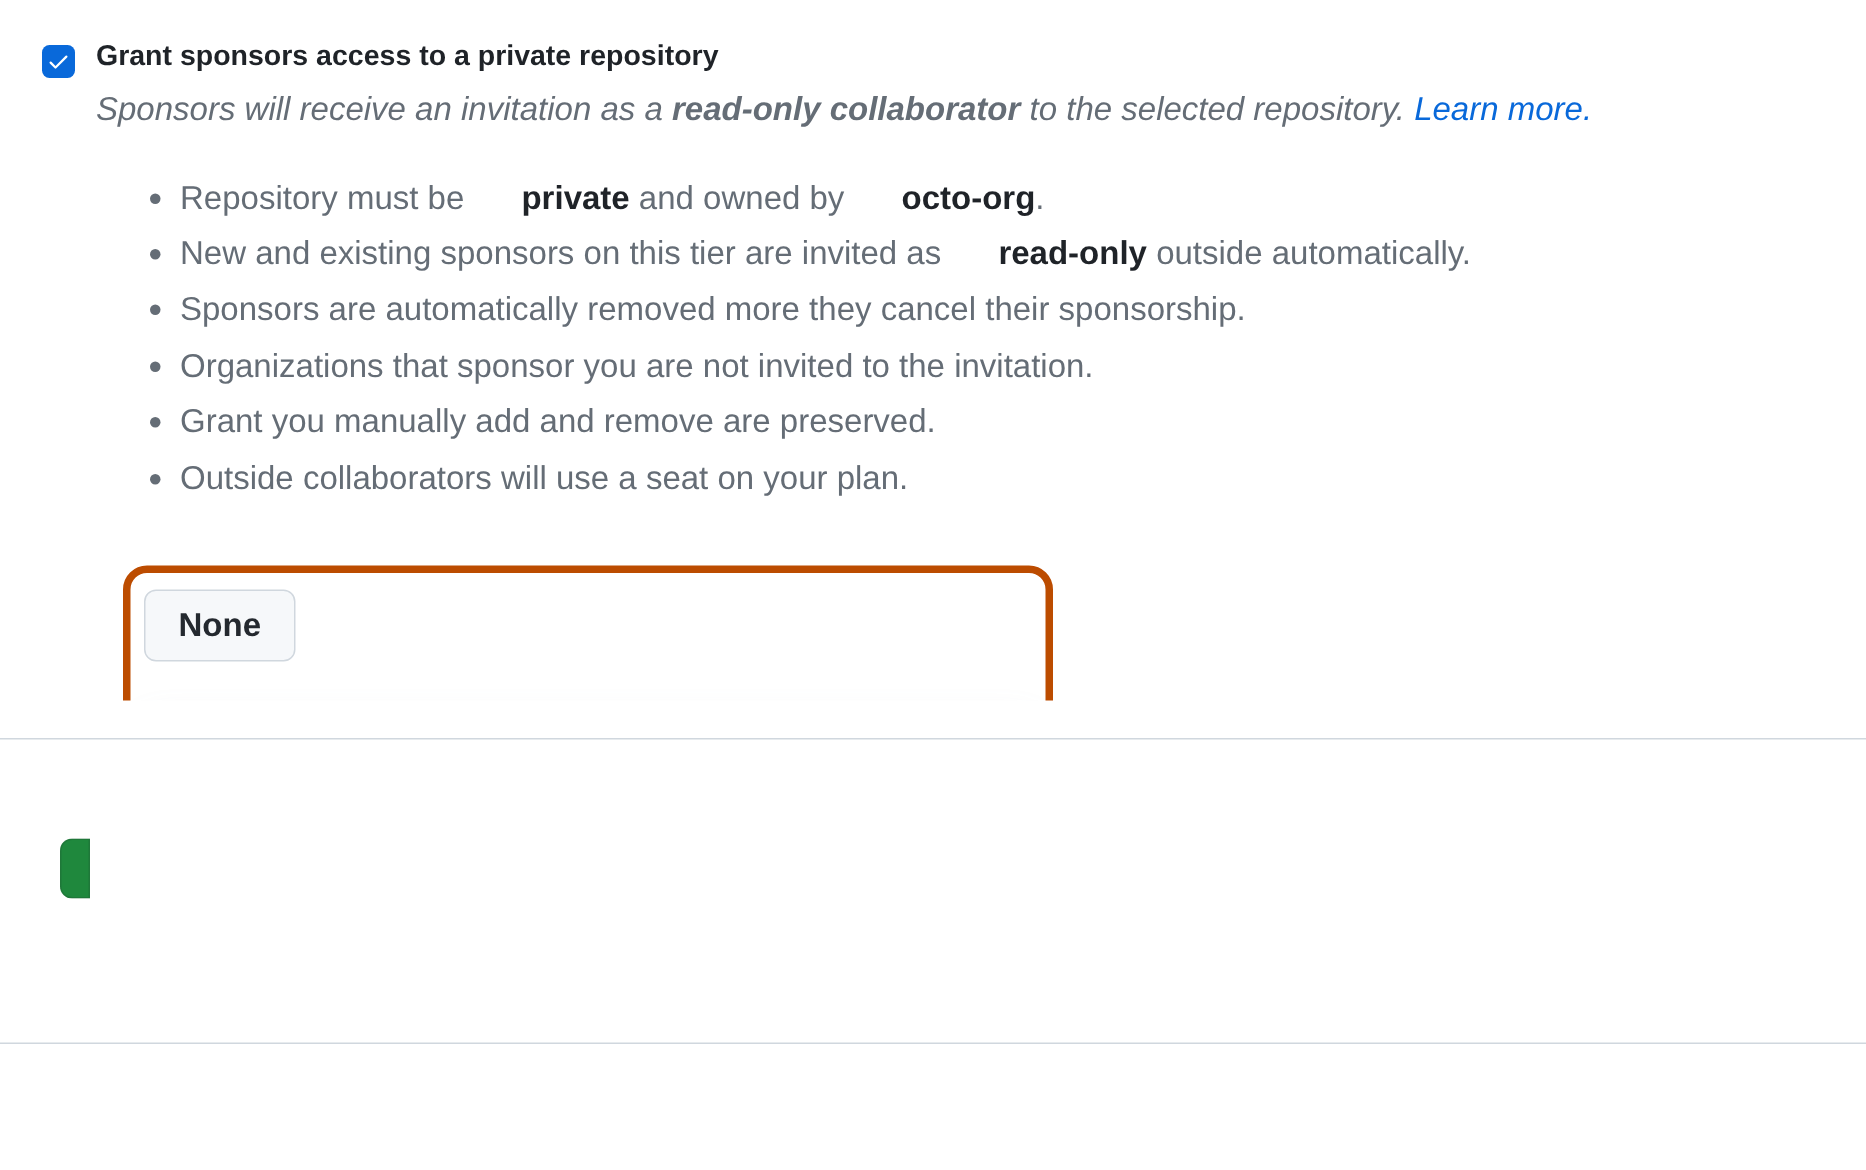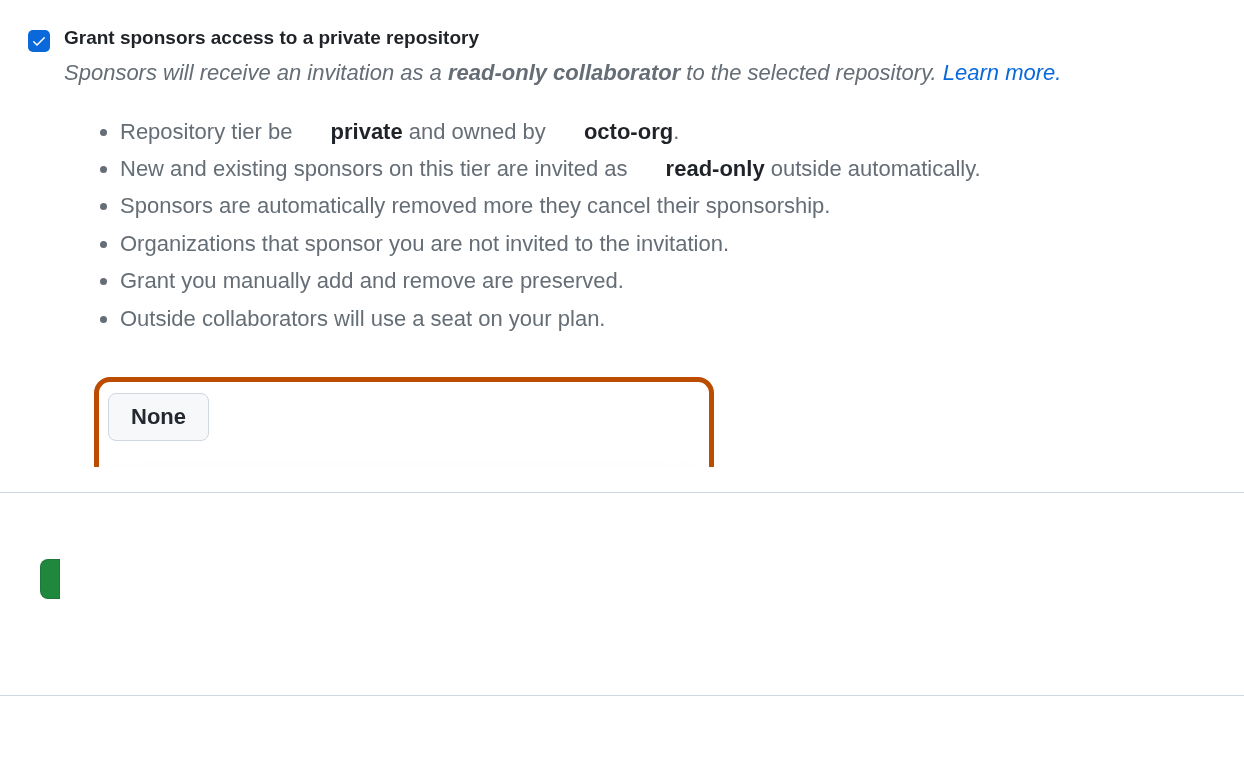--- a/index.html
+++ b/index.html
@@ -48,21 +48,21 @@
     margin: 24px 0 40px 0;
     padding: 0 0 0 56px;
     list-style: disc;
     color: #656d76;
     font-size: 22px;
     line-height: 1.7;
   }
   ul.bullets strong { color: #1f2328; font-weight: 600; margin-left: 32px; }
   .selector-area {
     position: relative;
-    margin-left: 30px;
+    margin-left: 18px;
   }
   .highlight-box {
     position: absolute;
     left: 0;
     top: 0;
     width: 620px;
     height: 390px;
     border: 5px solid #bc4c00;
     border-radius: 16px;
     pointer-events: none;
@@ -157,21 +157,21 @@
         <path fill="#ffffff" d="M13.78 4.22a.75.75 0 010 1.06l-7.25 7.25a.75.75 0 01-1.06 0L2.22 9.28a.75.75 0 011.06-1.06l2.72 2.72 6.72-6.72a.75.75 0 011.06 0z"></path>
       </svg>
   </div>
   <div class="content">
     <div class="title">Grant sponsors access to a private repository</div>
     <div class="desc">
       <span>Sponsors will receive an invitation as a </span><strong>read-only collaborator</strong><span> to the selected repository. </span><a href="#">Learn more.</a>
     </div>
     <ul class="bullets">
       <li>
-        <span>Repository tier be </span><strong>private</strong><span> and owned by </span><strong>octo-org</strong><span>.</span>
+        <span>Repository must be </span><strong>private</strong><span> and owned by </span><strong>octo-org</strong><span>.</span>
       </li>
       <li>
         <span>New and existing sponsors on this tier are invited as </span><strong>read-only</strong><span> outside automatically.</span>
       </li>
       <li><span>Sponsors are automatically removed more they cancel their sponsorship.</span></li>
       <li><span>Organizations that sponsor you are not invited to the invitation.</span></li>
       <li><span>Grant you manually add and remove are preserved.</span></li>
       <li><span>Outside collaborators will use a seat on your plan.</span></li>
     </ul>
 

